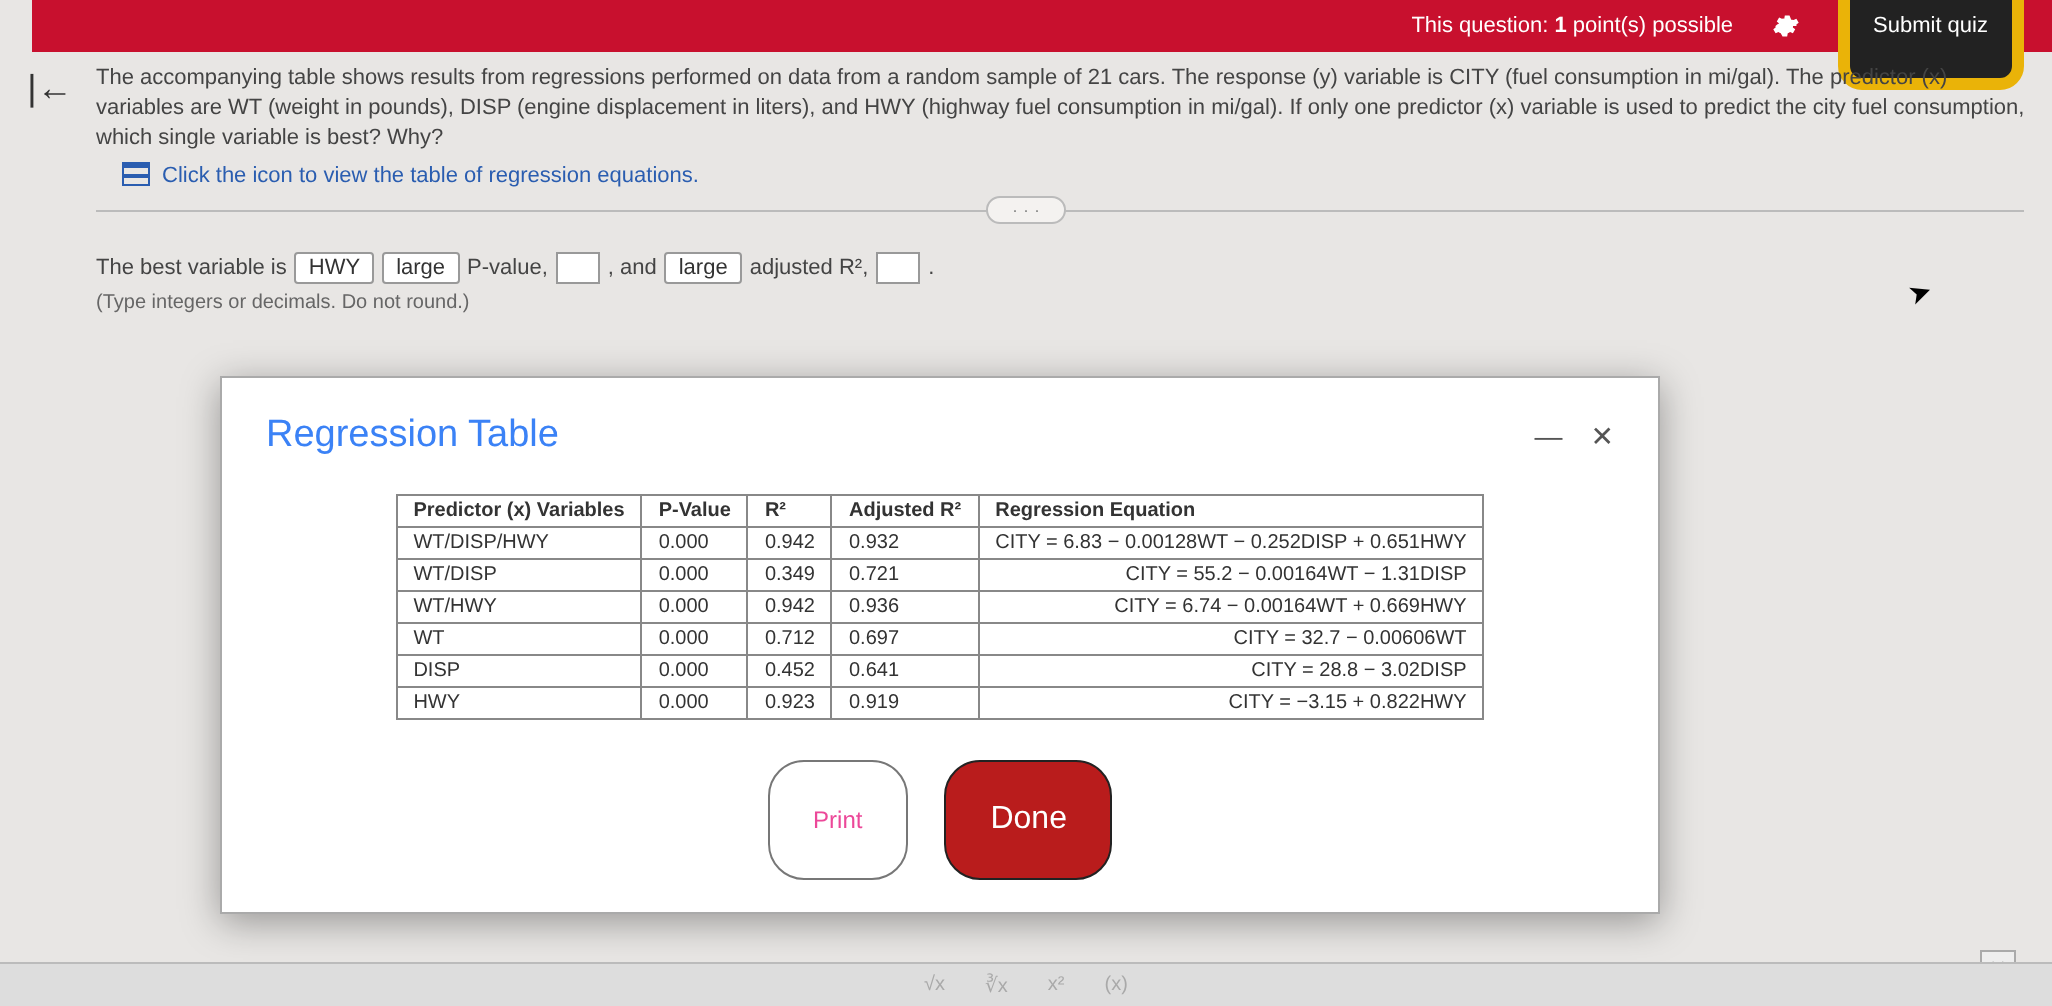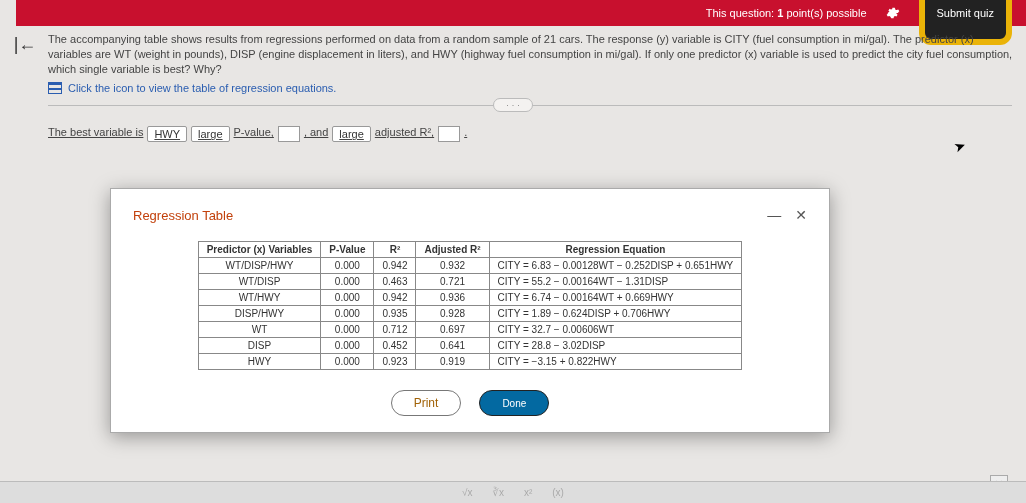--- a/index.html
+++ b/index.html
@@ -55,25 +55,26 @@
     user-select:none;
   }
   .qtext {
     font-size: 11px;
     color: #444;
     line-height: 1.35;
     flex:1;
   }
   .link-row {
     display:flex;
-    align-items:center;
+    align-items:flex-start;
     gap:6px;
     margin-top:4px;
     color:#2a5db0;
     font-size:11px;
+    margin-left:13px;
   }
   .table-icon {
     width:14px;height:12px;
     background:
       linear-gradient(#2a5db0,#2a5db0) 0 0/100% 2px no-repeat,
       linear-gradient(#2a5db0,#2a5db0) 0 5px/100% 2px no-repeat,
       linear-gradient(#2a5db0,#2a5db0) 0 10px/100% 2px no-repeat;
     border:1px solid #2a5db0;
   }
   hr.sep {
@@ -83,21 +84,21 @@
     width:40px;height:14px;border:1px solid #bbb;border-radius:8px;
     background:#f4f2f0;margin:-8px auto 0 auto;position:relative;
     display:flex;align-items:center;justify-content:center;
     font-size:9px;color:#888;
   }
   .answer-area{
     padding:14px 14px 0 48px;
     font-size:11px;
     color:#444;
   }
-  .answer-line{display:flex;flex-wrap:wrap;gap:4px;text-decoration:underline;}
+  .answer-line{display:flex;flex-wrap:wrap;align-items:center;gap:4px;}
   .pill-select{
     border:1px solid #999;background:#fff;padding:1px 6px;border-radius:2px;
     font-size:11px;color:#333;display:inline-flex;align-items:center;gap:4px;
   }
   .blank-box{
     border:1px solid #999;background:#fff;width:22px;height:16px;display:inline-block;
   }
   .hint{margin-top:4px;font-size:10px;color:#666;}
   .cursor-arrow{
     position:absolute;right:60px;top:138px;font-size:14px;color:#000;
@@ -111,47 +112,47 @@
     width:720px;
     background:#fff;
     border:1px solid #aaa;
     box-shadow:0 4px 18px rgba(0,0,0,.35);
     padding:18px 22px 16px 22px;
   }
   .modal-head{
     display:flex;justify-content:space-between;align-items:center;
     margin-bottom:18px;
   }
-  .modal-title{font-size:13px;color:#c2410c;}
+  .modal-title{font-size:19px;color:#3b82f6;}
   .modal-ctrls{display:flex;gap:14px;font-size:14px;color:#555;}
   .modal-ctrls span{cursor:pointer;}
   table.reg{
     border-collapse:collapse;
     font-size:10px;
     color:#333;
     margin:0 auto;
   }
   table.reg th, table.reg td{
     border:1px solid #888;
     padding:2px 8px;
-    text-align:center;
+    text-align:left;
     white-space:nowrap;
   }
   table.reg th{font-weight:bold;background:#fff;}
-  table.reg td.eq{text-align:left;}
+  table.reg td.eq{text-align:right;}
   .modal-foot{
     display:flex;justify-content:center;gap:18px;margin-top:20px;
   }
   .btn-outline{
-    border:1px solid #777;background:#fff;color:#a16207;
+    border:1px solid #777;background:#fff;color:#ec4899;
     padding:5px 22px;border-radius:18px;font-size:12px;cursor:pointer;
   }
   .btn-solid{
-    border:1px solid #222;background:#0369a1;color:#fff;
-    padding:6px 22px;border-radius:18px;font-size:10px;cursor:pointer;
+    border:1px solid #222;background:#b91c1c;color:#fff;
+    padding:20px 22px;border-radius:18px;font-size:16px;cursor:pointer;
   }
   .close-chip{
     position:absolute;right:18px;bottom:10px;
     width:18px;height:18px;border:1px solid #aaa;background:#eee;
     font-size:11px;display:flex;align-items:center;justify-content:center;
     color:#555;
   }
   .bottom-strip{
     position:absolute;left:0;right:0;bottom:0;height:22px;
     background:#ddd;border-top:1px solid #bbb;
@@ -203,20 +204,21 @@
     <span>P-value,</span>
     <span class="blank-box"></span>
     <span>, and</span>
     <span class="pill-select">
       <span>large</span>
     </span>
     <span>adjusted R²,</span>
     <span class="blank-box"></span>
     <span>.</span>
   </div>
+  <div class="hint">(Type integers or decimals. Do not round.)</div>
 </div>
 
 <span class="cursor-arrow">➤</span>
 
 <div class="modal">
   <div class="modal-head">
     <div class="modal-title">Regression Table</div>
     <div class="modal-ctrls">
       <span>—</span>
       <span>✕</span>
@@ -237,37 +239,30 @@
         <tr>
           <td>WT/DISP/HWY</td>
           <td>0.000</td>
           <td>0.942</td>
           <td>0.932</td>
           <td class="eq">CITY = 6.83 − 0.00128WT − 0.252DISP + 0.651HWY</td>
         </tr>
         <tr>
           <td>WT/DISP</td>
           <td>0.000</td>
-          <td>0.463</td>
+          <td>0.349</td>
           <td>0.721</td>
           <td class="eq">CITY = 55.2 − 0.00164WT − 1.31DISP</td>
         </tr>
         <tr>
           <td>WT/HWY</td>
           <td>0.000</td>
           <td>0.942</td>
           <td>0.936</td>
           <td class="eq">CITY = 6.74 − 0.00164WT + 0.669HWY</td>
-        </tr>
-        <tr>
-          <td>DISP/HWY</td>
-          <td>0.000</td>
-          <td>0.935</td>
-          <td>0.928</td>
-          <td class="eq">CITY = 1.89 − 0.624DISP + 0.706HWY</td>
         </tr>
         <tr>
           <td>WT</td>
           <td>0.000</td>
           <td>0.712</td>
           <td>0.697</td>
           <td class="eq">CITY = 32.7 − 0.00606WT</td>
         </tr>
         <tr>
           <td>DISP</td>

